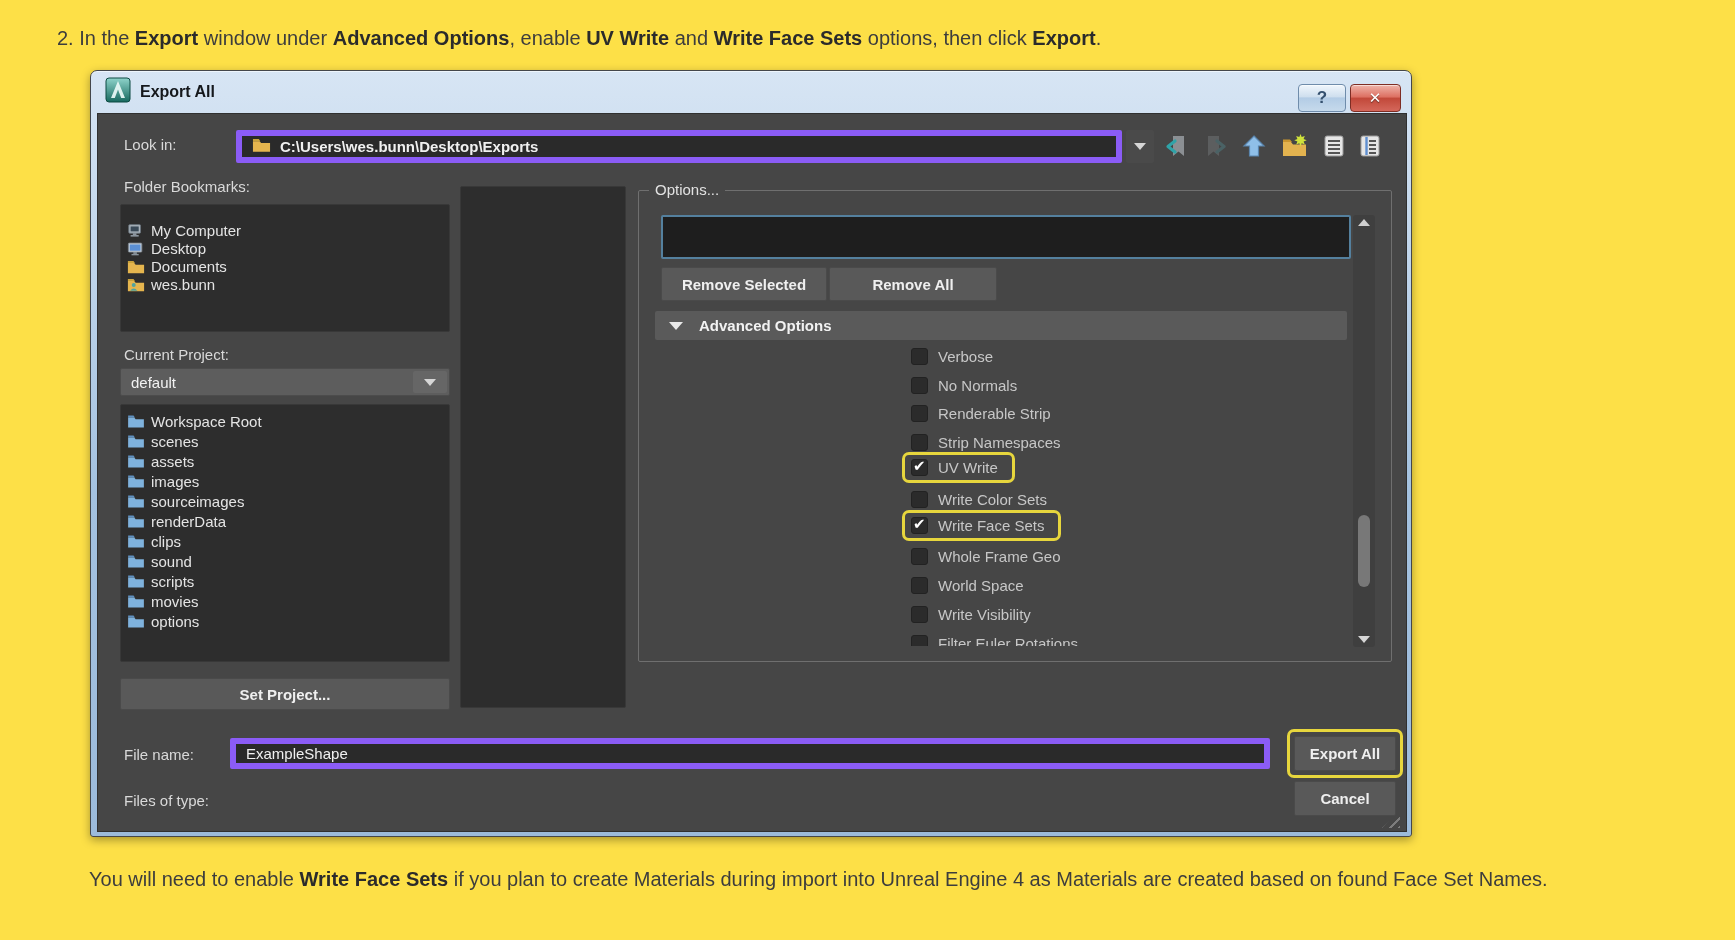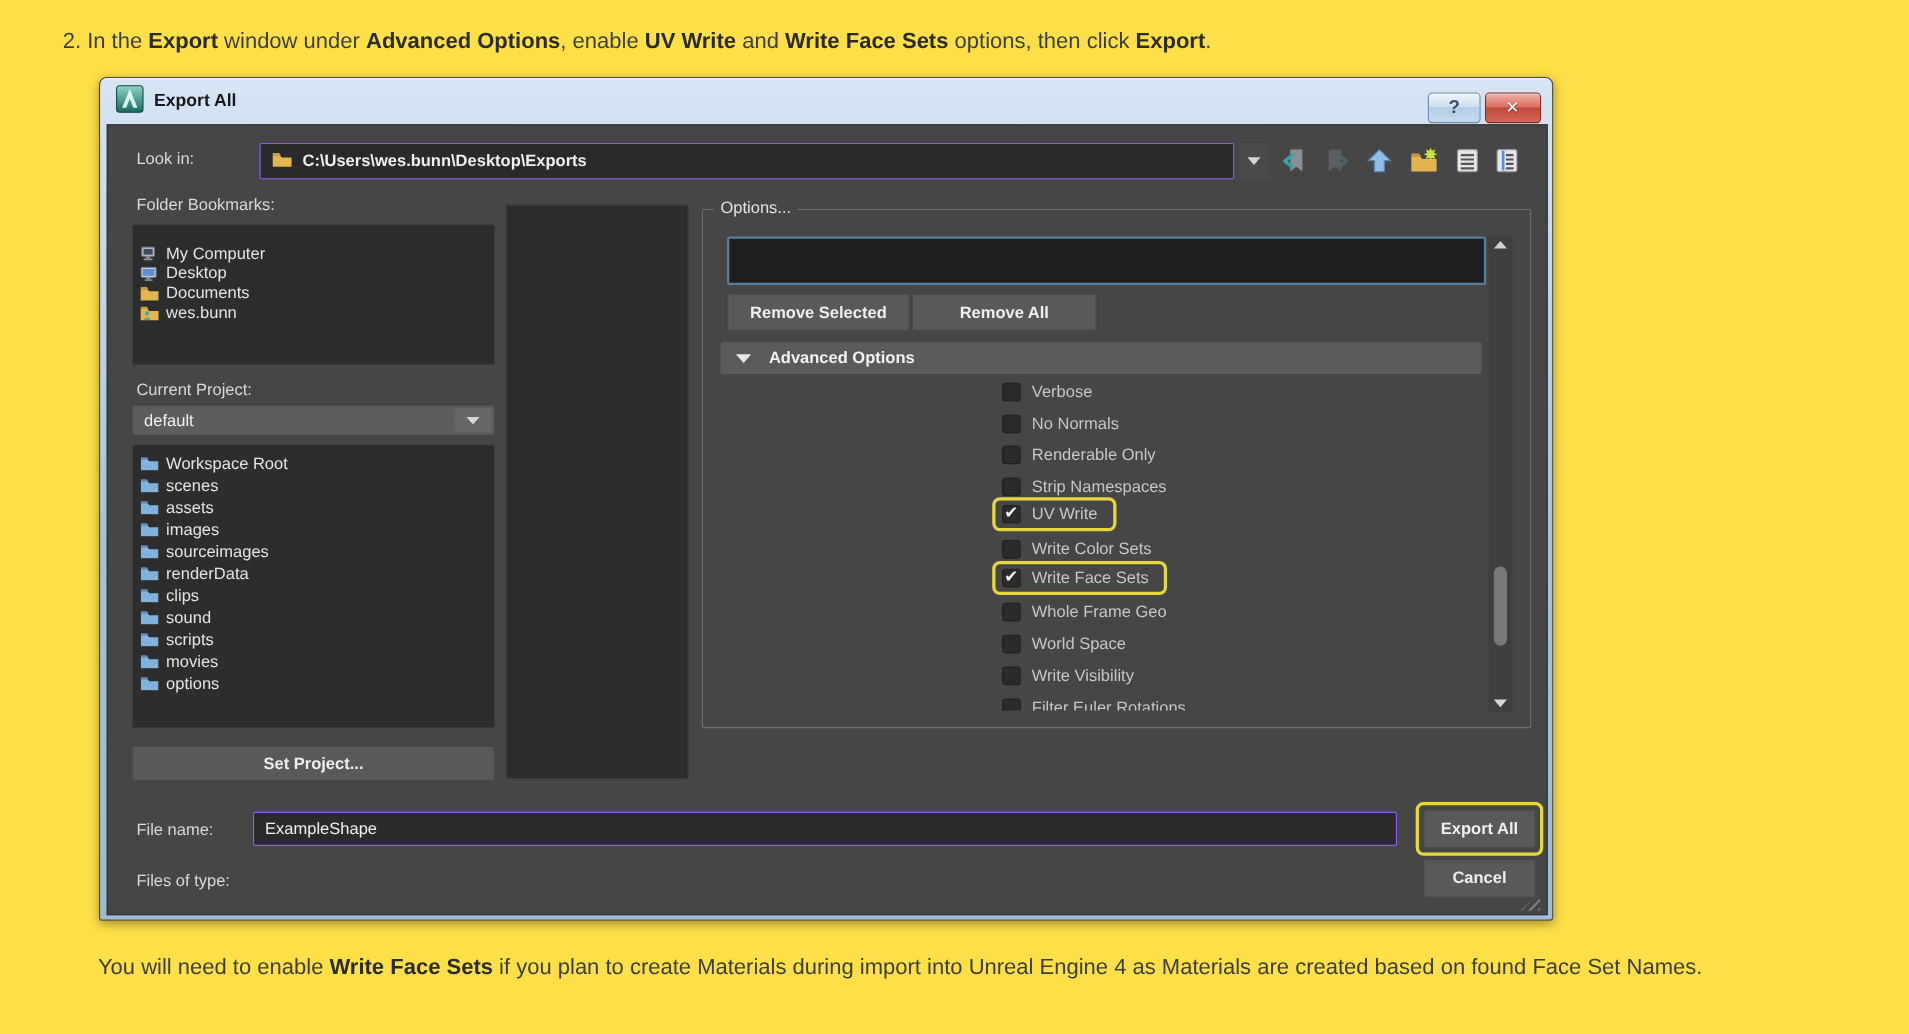--- a/index.html
+++ b/index.html
@@ -24,21 +24,21 @@
                  font-weight:700; cursor:default; box-shadow:inset 0 1px 0 rgba(255,255,255,.55); }
   #help-btn { left:1207px; width:48px; background:linear-gradient(#f0f6fc,#cfdfee 45%,#b3cce5 50%,#c6daec);
               border:1px solid #6f8cab; color:#34506e; font-size:17px; }
   #close-btn { left:1259px; width:51px; background:linear-gradient(#efb4aa,#dd7163 45%,#c2493a 52%,#d4675b);
                border:1px solid #7e2d24; color:#fff; font-size:15px; text-shadow:0 1px 1px rgba(0,0,0,.5); letter-spacing:1px; }
 
   
   .client { position:absolute; left:6px; top:42px; width:1310px; height:719px; background:#464646; border:1px solid #303030; }
   .lbl { position:absolute; font-size:15px; color:#d9d9d9; white-space:nowrap; }
   .panel { position:absolute; background:#2d2d2d; border:1px solid #383838; border-radius:2px; }
-  .field { position:absolute; background:#2a2a2a; border:1px solid #8b5cf6; border-radius:2px; color:#f0f0f0; font-size:15px;
+  .field { position:absolute; background:#2a2a2a; border:6px solid #8b5cf6; border-radius:2px; color:#f0f0f0; font-size:15px;
            display:flex; align-items:center; padding-left:10px; }
   .btn { position:absolute; background:#595959; border:1px solid #4a4a4a; border-radius:2px; color:#efefef; font-weight:700;
          font-size:15px; display:flex; align-items:center; justify-content:center; cursor:default; }
   .dropdown { position:absolute; background:#5d5d5d; border:1px solid #4c4c4c; border-radius:2px; color:#f2f2f2; font-size:15px;
               display:flex; align-items:center; padding-left:10px; }
   .dd-arrow { position:absolute; right:2px; top:2px; bottom:2px; width:34px; background:#666666; border-radius:2px;
               display:flex; align-items:center; justify-content:center; }
   .tri-down { width:0; height:0; border-left:6px solid transparent; border-right:6px solid transparent; border-top:7px solid #d6d6d6; }
   .tri-up { width:0; height:0; border-left:6px solid transparent; border-right:6px solid transparent; border-bottom:7px solid #cfcfcf; }
 
@@ -319,21 +319,21 @@
         <div class="cbrow" style="top:155px;">
           <span class="cb"></span>
           <span class="cblabel">Verbose</span>
         </div>
         <div class="cbrow" style="top:184px;">
           <span class="cb"></span>
           <span class="cblabel">No Normals</span>
         </div>
         <div class="cbrow" style="top:212px;">
           <span class="cb"></span>
-          <span class="cblabel">Renderable Only</span>
+          <span class="cblabel">Renderable Strip</span>
         </div>
         <div class="cbrow" style="top:241px;">
           <span class="cb"></span>
           <span class="cblabel">Strip Namespaces</span>
         </div>
         <div class="cbrow hlrow" style="top:261px;">
           <span class="cb checked"></span>
           <span class="cblabel">UV Write</span>
         </div>
         <div class="cbrow" style="top:298px;">

